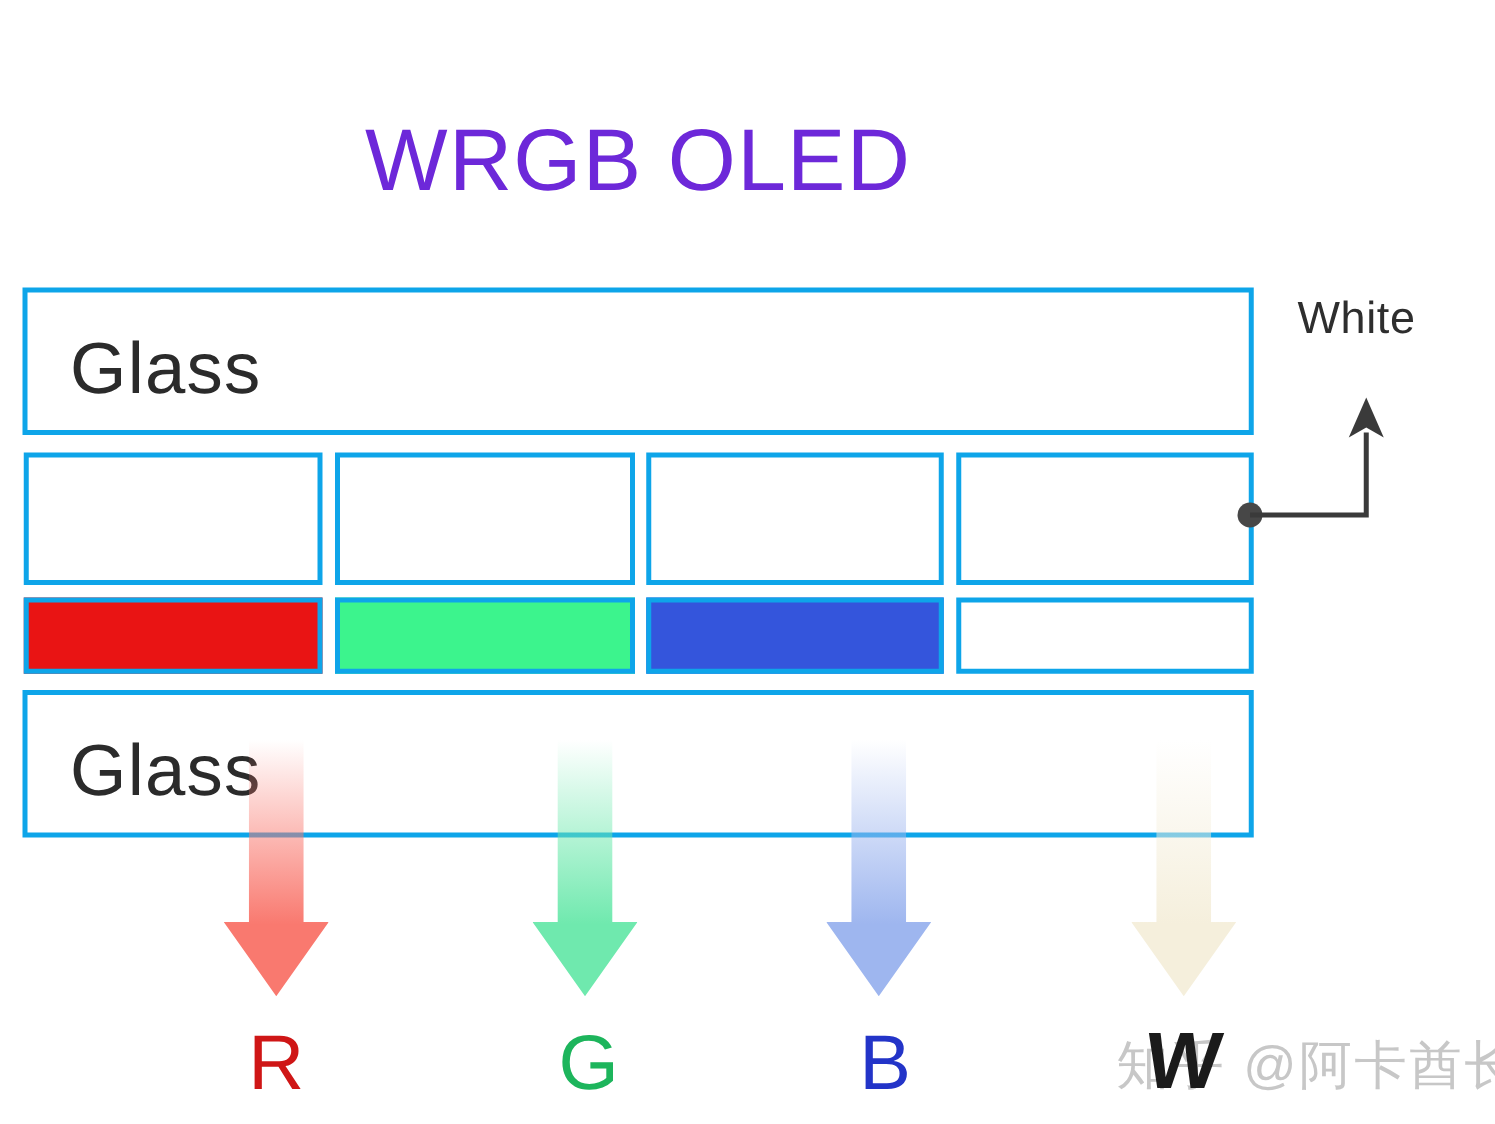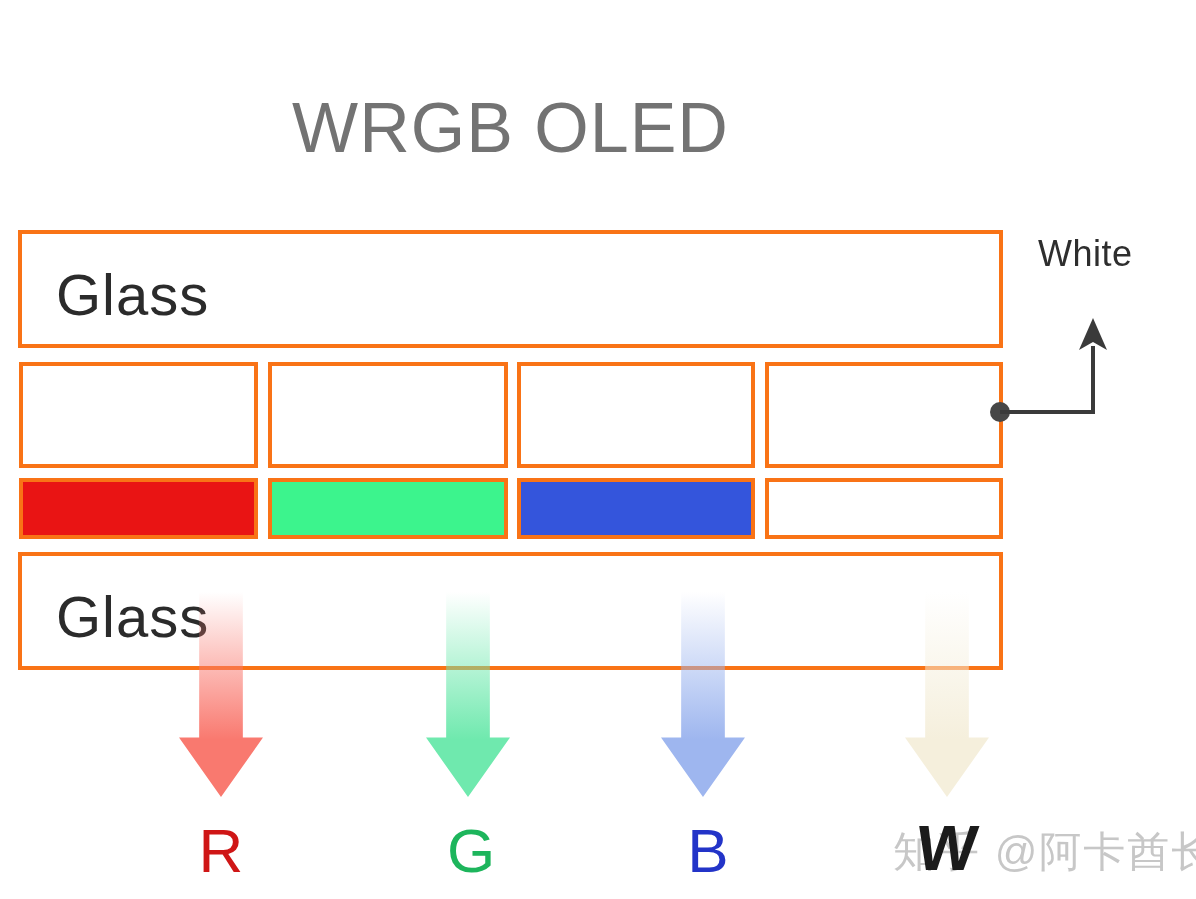--- a/index.html
+++ b/index.html
@@ -2,24 +2,24 @@
 <html><head>
 <meta charset="utf-8">
 <style>
   html,body{margin:0;padding:0;background:#ffffff;}
   .canvas{
     position:relative;width:1196px;height:899px;background:#ffffff;
     font-family:"Liberation Sans", sans-serif;overflow:hidden;
   }
   .title{
     position:absolute;left:18px;top:92px;width:985px;
-    text-align:center;font-size:70px;font-weight:500;color:#737373;
+    text-align:center;font-size:70px;font-weight:500;color:#6d28d9;
     letter-spacing:1px;line-height:1.05;
   }
-  .box{position:absolute;box-sizing:border-box;border:4px solid #f97316;background:#ffffff;}
+  .box{position:absolute;box-sizing:border-box;border:4px solid #0ea5e9;background:#ffffff;}
   .glass-top{left:18px;top:230px;width:985px;height:118px;}
   .glass-bottom{left:18px;top:552px;width:985px;height:118px;}
   .glass-label{
     position:absolute;left:34px;top:26px;font-size:58px;font-weight:300;
     color:#2b2b2b;line-height:1.2;letter-spacing:1px;
   }
   .oled{top:362px;height:106px;}
   .filter{top:478px;height:61px;border-width:4px;background:var(--c,#fff);}
   .cell-1{left:19px;width:239px;}
   .cell-2{left:268px;width:240px;}

